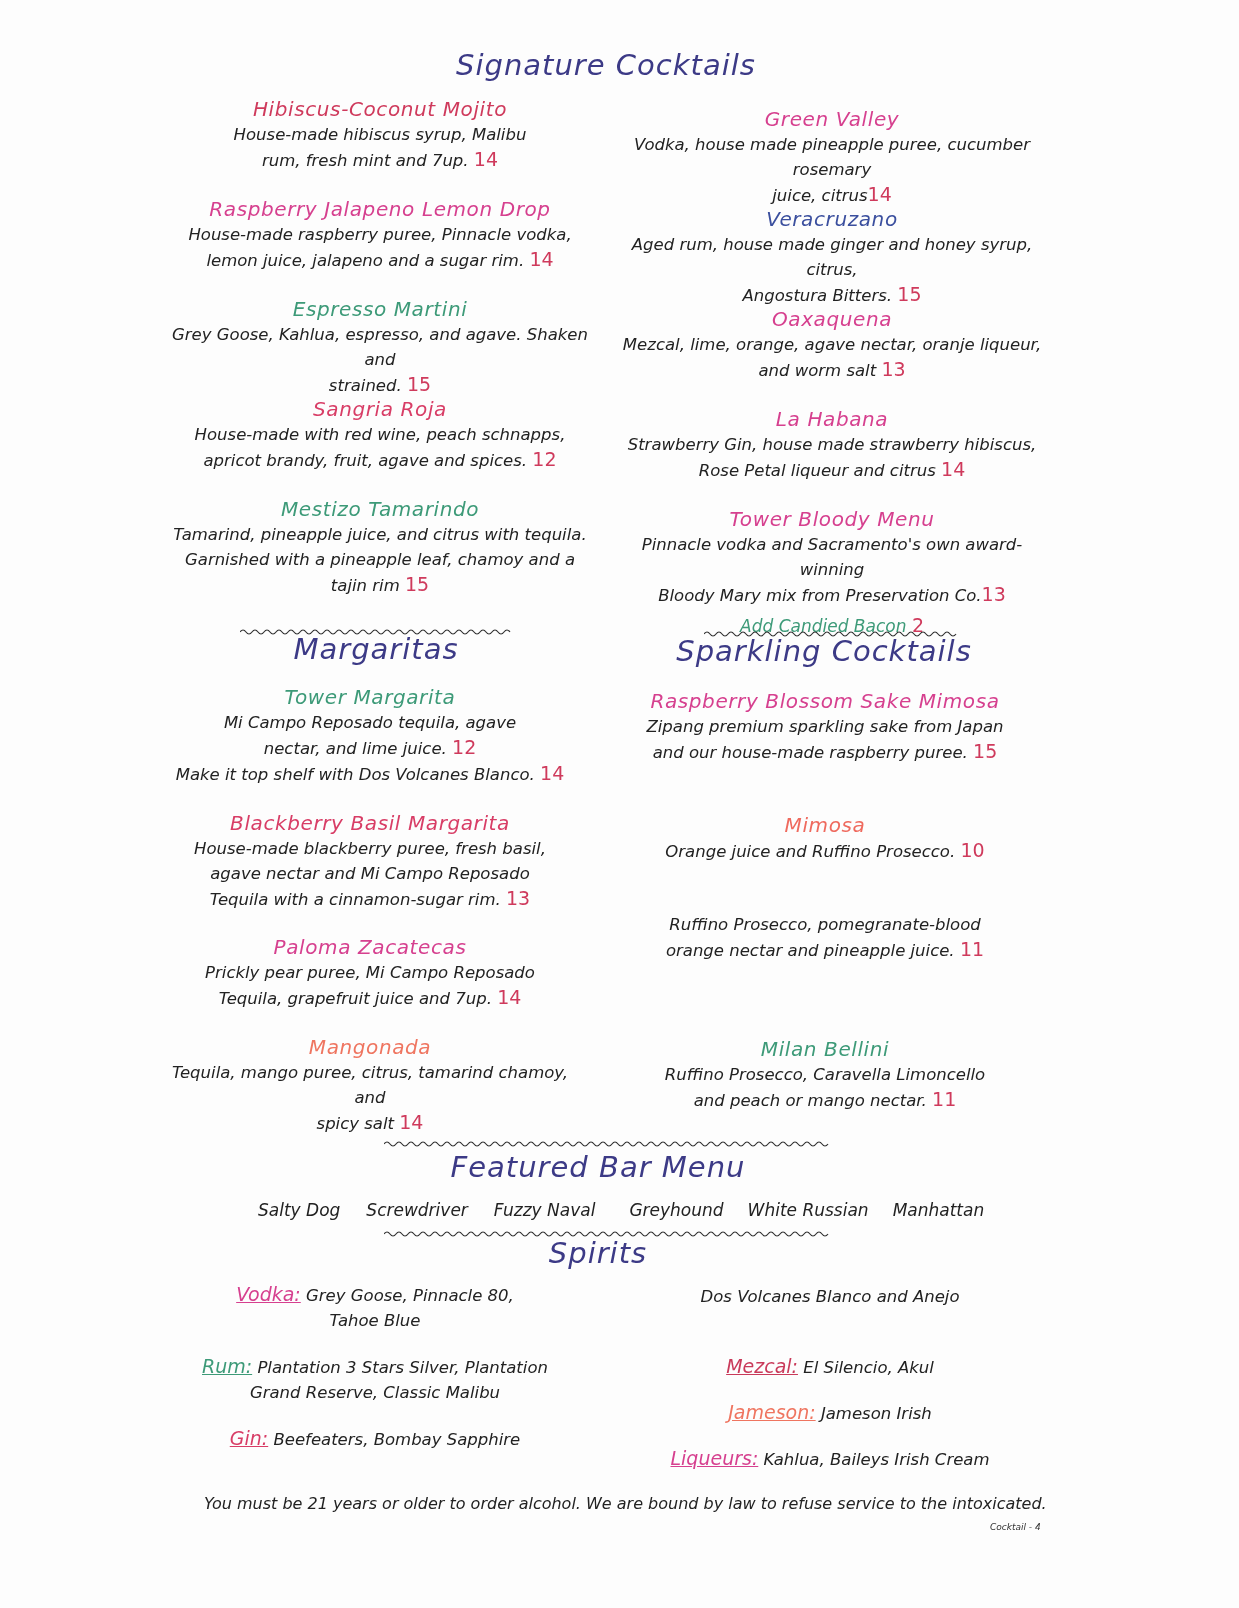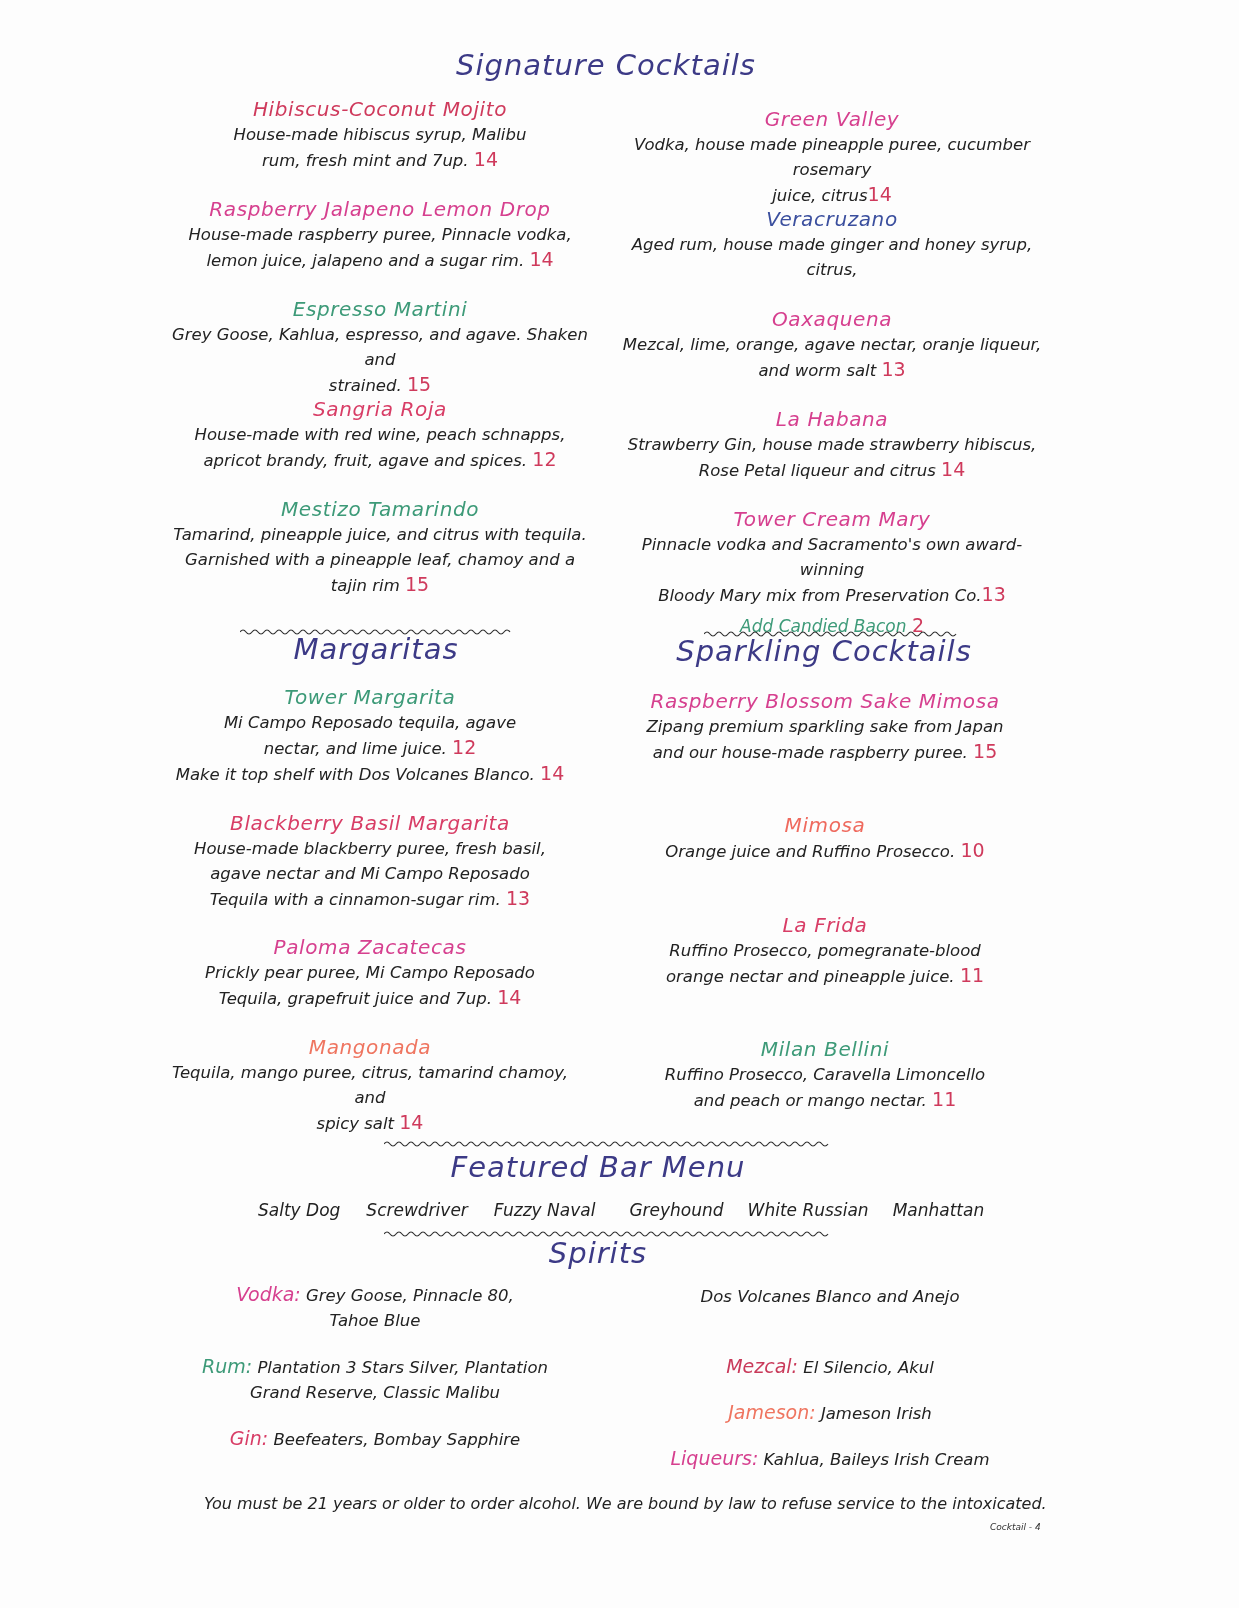--- a/index.html
+++ b/index.html
@@ -34,21 +34,21 @@
       font-style: italic;
       line-height: 25px;
       color: #222;
     }
     .price { color: #cf3a5c; font-size: 19px; font-style: normal; }
     .wavy { height: 8px; }
     .wavy svg { display: block; width: 100%; height: 8px; }
     .bar-menu { display: flex; font-size: 17px; font-style: italic; color: #222; white-space: nowrap; }
     .bar-menu span { display: inline-block; }
     .spirit { text-align: center; font-size: 16.5px; font-style: italic; line-height: 25px; color: #222; }
-    .spirit-label { font-size: 19px; }
+    .spirit-label { font-size: 19px; text-decoration: underline; }
     .footer-note { font-size: 16px; font-style: italic; color: #222; white-space: nowrap; }
     .page-num { font-size: 9px; font-style: italic; color: #333; white-space: nowrap; }
   </style>
 </head>
 <body>
 
 <div class="abs section-title center" style="left:0; width:1212px; top:48px;">Signature Cocktails</div>
 
 <div class="abs" style="left:160px; width:440px; top:96px;">
   <div class="item" style="height:100px">
@@ -94,38 +94,39 @@
     <div class="item-name" style="color: rgb(214, 64, 143);">Green Valley</div>
     <div class="item-desc">
         <div>Vodka, house made pineapple puree, cucumber rosemary</div>
         <div><span>juice, citrus</span><span class="price">14</span></div>
       </div>
   </div>
   <div class="item" style="height:100px">
     <div class="item-name" style="color: rgb(59, 79, 158);">Veracruzano</div>
     <div class="item-desc">
         <div>Aged rum, house made ginger and honey syrup, citrus,</div>
+        <div><span>Angostura Bitters.</span> <span class="price">15</span></div>
       </div>
   </div>
   <div class="item" style="height:100px">
     <div class="item-name" style="color: rgb(214, 64, 143);">Oaxaquena</div>
     <div class="item-desc">
         <div>Mezcal, lime, orange, agave nectar, oranje liqueur,</div>
         <div><span>and worm salt</span> <span class="price">13</span></div>
       </div>
   </div>
   <div class="item" style="height:100px">
     <div class="item-name" style="color: rgb(214, 64, 143);">La Habana</div>
     <div class="item-desc">
         <div>Strawberry Gin, house made strawberry hibiscus,</div>
         <div><span>Rose Petal liqueur and citrus</span> <span class="price">14</span></div>
       </div>
   </div>
   <div class="item">
-    <div class="item-name" style="color: rgb(214, 64, 143);">Tower Cream Mary</div>
+    <div class="item-name" style="color: rgb(214, 64, 143);">Tower Bloody Menu</div>
     <div class="item-desc">
         <div>Pinnacle vodka and Sacramento's own award-winning</div>
         <div><span>Bloody Mary mix from Preservation Co.</span><span class="price">13</span></div>
       </div>
     <div style="margin-top:6px; font-size:17px; font-style:italic;"><span style="color: rgb(61, 154, 120);">Add Candied Bacon</span> <span class="price">2</span></div>
   </div>
 </div>
 
 <div class="abs wavy" style="left:240px; width:272px; top:628px;">
     <svg viewBox="0 0 272 8" preserveAspectRatio="none">
@@ -181,21 +182,20 @@
         <div><span>and our house-made raspberry puree.</span> <span class="price">15</span></div>
       </div>
   </div>
   <div class="item" style="height:100px">
     <div class="item-name" style="color: rgb(239, 106, 94);">Mimosa</div>
     <div class="item-desc">
         <div><span>Orange juice and Ruffino Prosecco.</span> <span class="price">10</span></div>
       </div>
   </div>
   <div class="item" style="height:124px">
-    <div class="item-name" style="color: rgb(216, 61, 102);">La Frida</div>
     <div class="item-desc">
         <div>Ruffino Prosecco, pomegranate-blood</div>
         <div><span>orange nectar and pineapple juice.</span> <span class="price">11</span></div>
       </div>
   </div>
   <div class="item">
     <div class="item-name" style="color: rgb(61, 154, 120);">Milan Bellini</div>
     <div class="item-desc">
         <div>Ruffino Prosecco, Caravella Limoncello</div>
         <div><span>and peach or mango nectar.</span> <span class="price">11</span></div>

